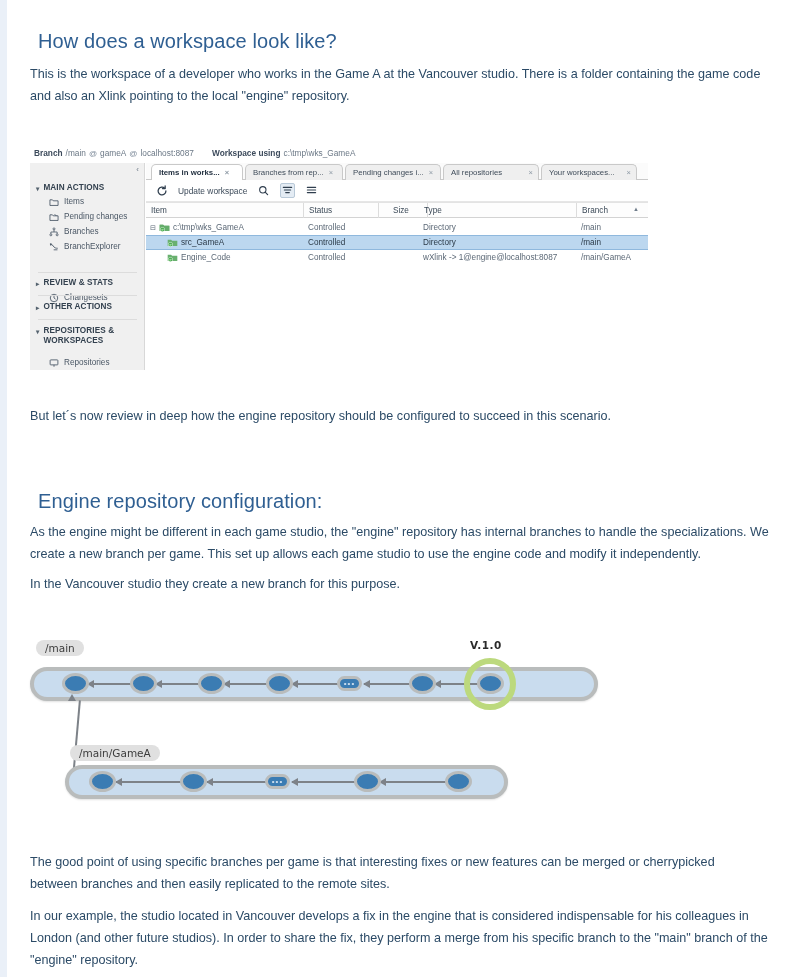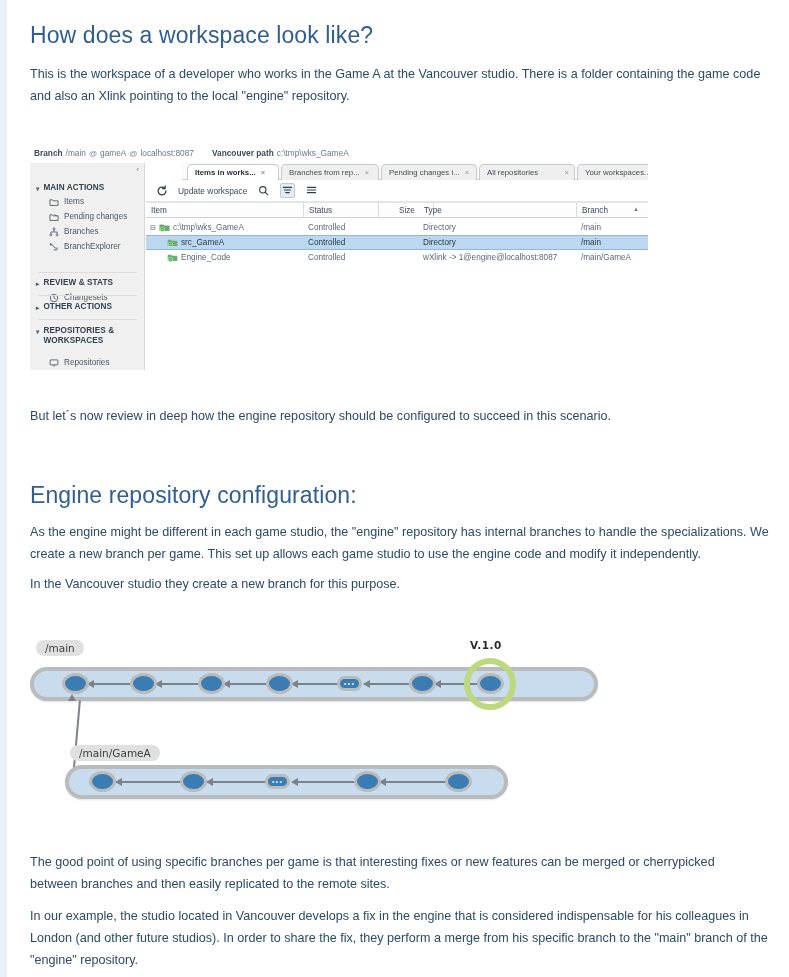--- a/index.html
+++ b/index.html
@@ -12,22 +12,22 @@
     overflow: hidden;
     position: relative;
   }
   .left-rail {
     position:absolute; left:0; top:0; width:7px; height:977px;
     background:#eaf0f8;
   }
   .page { position:absolute; left:0; top:0; width:789px; height:977px; }
 
   h1.doc-h {
-    font-size: 23px; font-weight: 400; color:#2f5f92;
-    margin:0; letter-spacing:.1px;
+    font-size: 20px; font-weight: 400; color:#2f5f92;
+    margin:8px; letter-spacing:.1px;
   }
   p.doc-p {
     font-size: 12.6px; line-height: 22px; color:#2b4a66;
     margin:0;
   }
 
   
   .appshot {
     position:absolute; left:30px; top:143px; width:618px; height:227px;
     background:#ffffff; overflow:hidden;
@@ -68,21 +68,21 @@
   }
   .side-item svg { flex:0 0 auto; }
   .side-sep {
     position:absolute; left:8px; width:99px; height:1px; background:#dcdcdc;
   }
 
   .app-main { position:absolute; left:116px; top:0; width:502px; height:207px; background:#fff; }
 
   .tabstrip {
     position:absolute; left:0; top:0; width:502px; height:17px;
-    border-bottom:1px solid #c9c9c9; background:#fbfbfb;margin-left:36px;
+    border-bottom:1px solid #c9c9c9; background:#fbfbfb;
   }
   .tab {
     position:absolute; top:1px; height:16px;
     background:#efefef; border:1px solid #c9c9c9; border-bottom:none;
     border-radius:5px 5px 0 0;
     display:flex; align-items:center; gap:5px;
     padding:0 5px 0 7px; font-size:7.8px; color:#3e4b59;
     white-space:nowrap;
   }
   .tab.active { background:#ffffff; font-weight:bold; color:#1f2d3d; }
@@ -172,21 +172,21 @@
   <div class="appshot">
 
     <div class="app-topbar">
       <span class="lbl">Branch</span>
       <span class="val">/main</span>
       <span class="at-sym">@</span>
       <span class="val">gameA</span>
       <span class="at-sym">@</span>
       <span class="val">localhost:8087</span>
       <span style="width:12px"></span>
-      <span class="lbl">Vancouver path</span>
+      <span class="lbl">Workspace using</span>
       <span class="val">c:\tmp\wks_GameA</span>
     </div>
 
     <div class="app-body">
 
       <div class="app-side">
         <span class="collapse-chev">‹</span>
 
         <div class="side-group" style="top:20px;">
           <span class="tri">▾</span>
@@ -312,21 +312,21 @@
           <span class="tb-btn">
             <svg width="11" height="11" viewBox="0 0 16 16">
               <path d="M2 3.5h12M2 7.3h12M2 11h12" stroke="#2f3e4e" stroke-width="1.7" stroke-linecap="round"></path>
             </svg>
           </span>
         </div>
 
         <div class="gridhead">
           <div class="gh" style="left:0;width:158px;">Item</div>
           <div class="gh" style="left:158px;width:75px;">Status</div>
-          <div class="gh" style="left:248px;width:40px;">Size</div>
+          <div class="gh" style="left:242px;width:40px;">Size</div>
           <div class="gh" style="left:273px;width:158px;">Type</div>
           <div class="gh" style="left:431px;width:71px;border-right:none;">Branch</div>
           <span class="sortcaret">▲</span>
         </div>
 
         <div class="grow" style="top:57px;">
           <div class="cell" style="left:4px;">
             <span class="expander">⊟</span>
             <svg width="11" height="11" viewBox="0 0 16 16" style="margin:0 3px 0 3px">
               <path d="M1 4h5l1.3 1.6H15V13H1z" fill="#4f9c56"></path>

